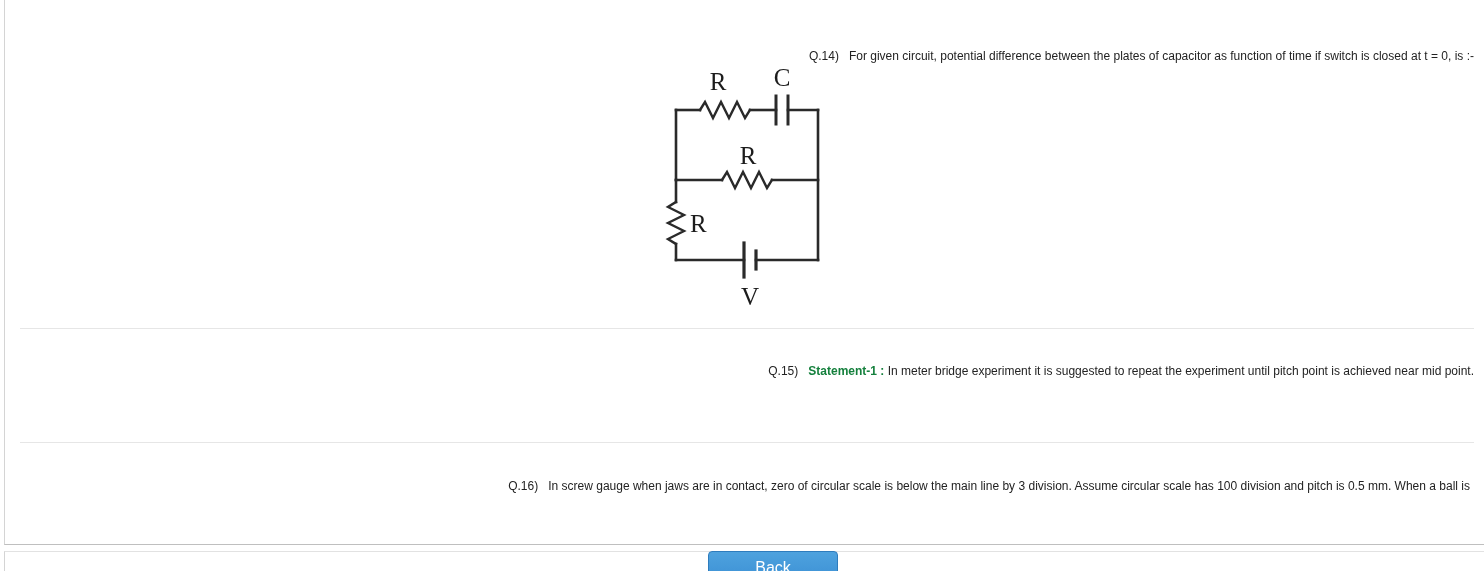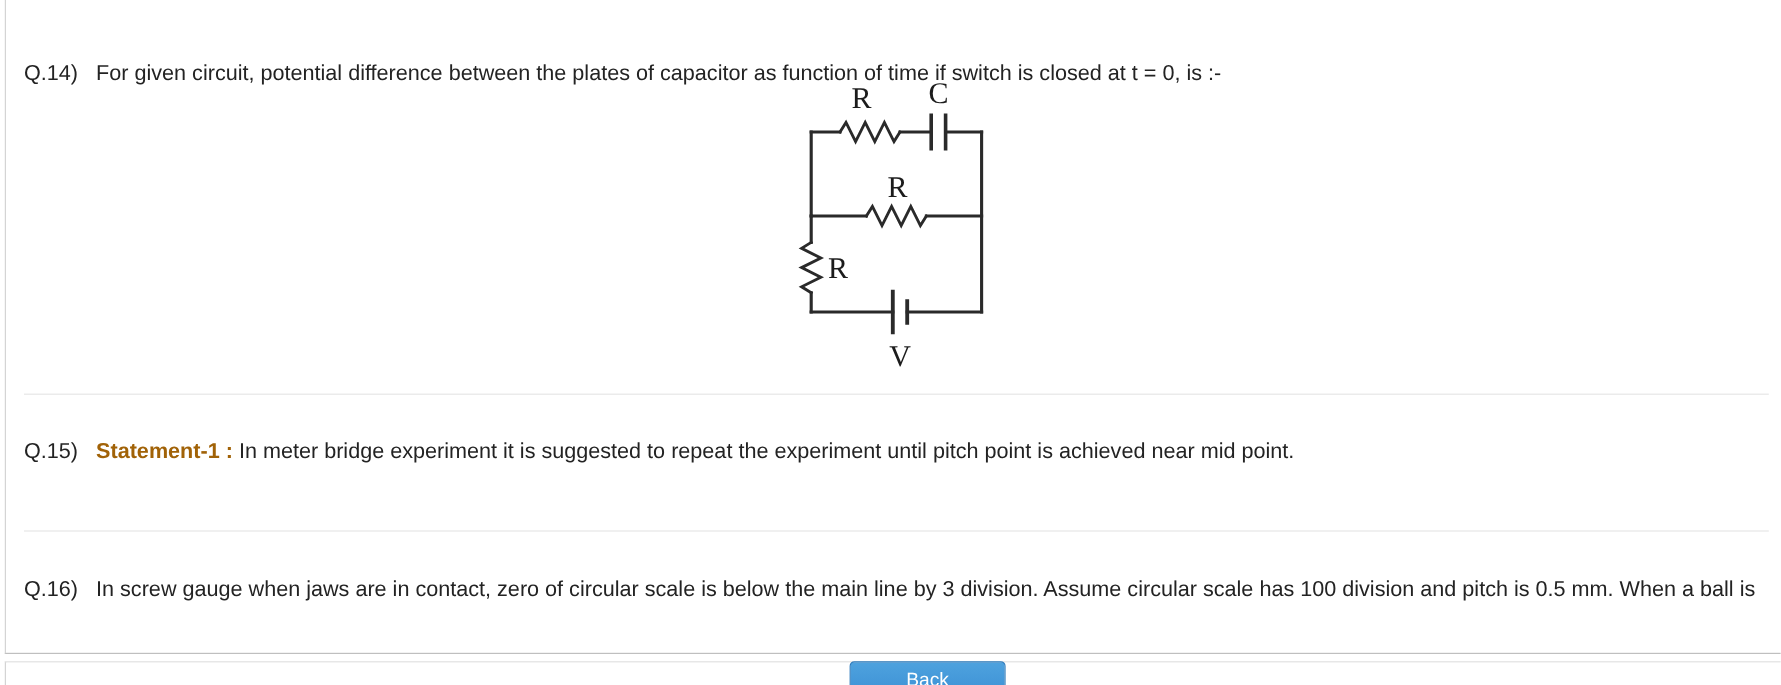--- a/index.html
+++ b/index.html
@@ -34,33 +34,34 @@
     height: 20px;
     background: #ffffff;
     border-left: 1px solid #d4d4d4;
     border-top: 1px solid #e2e2e2;
     box-sizing: border-box;
   }
   .q-block {
     position: absolute;
     left: 20px;
     right: 10px;
-    font-size: 18px;
+    font-size: 12px;
     line-height: 1.88;
     color: #232323;
+    text-align: right;
   }
   .q-label {
     white-space: nowrap;
   }
   .q-text {
     font-weight: normal;
   }
   .bold {
     font-weight: bold;
-    color: #a16207;
+    color: #15803d;
   }
   #q14-block { top: 45px; }
   #q15-block { top: 360px; }
   #q16-block { top: 475px; width: 1450px; }
   .q-line { display: block; }
   .q14-line { white-space: nowrap; }
   .sep {
     position: absolute;
     left: 20px;
     width: 1454px;

